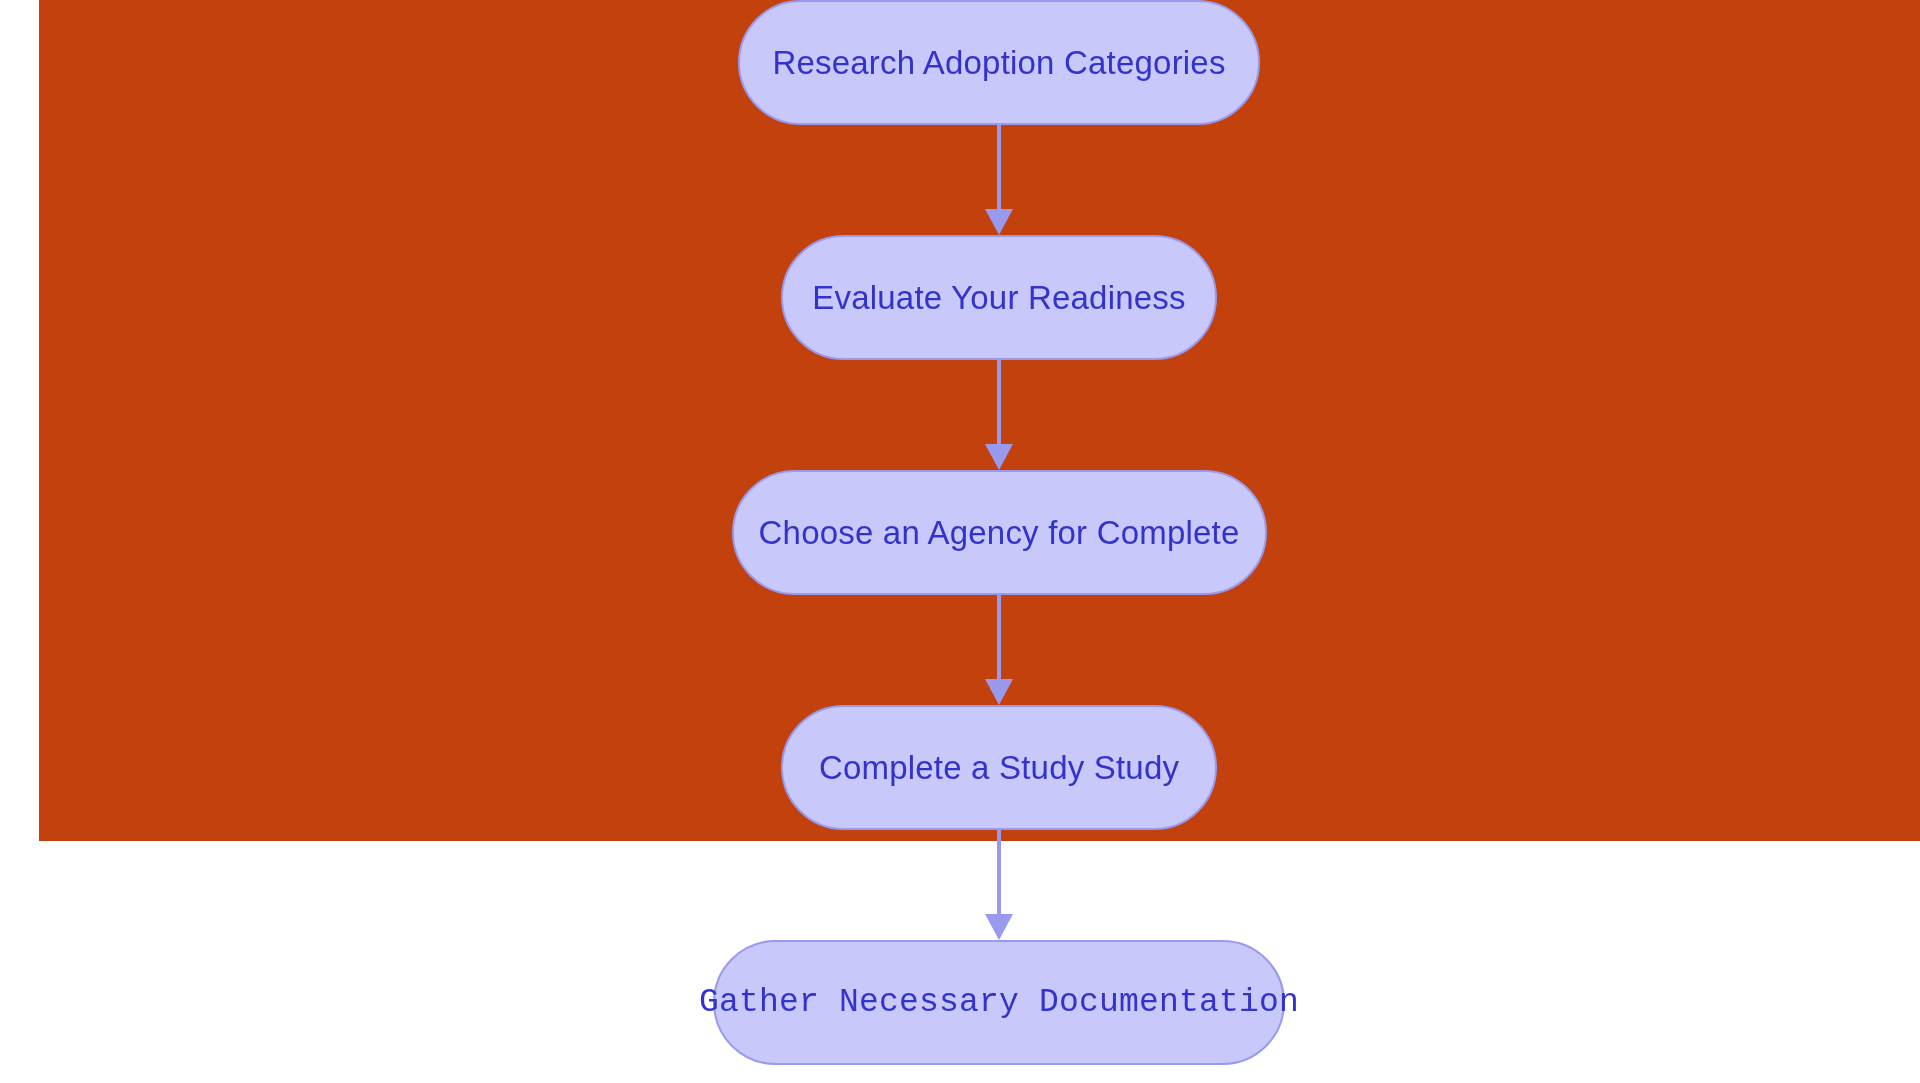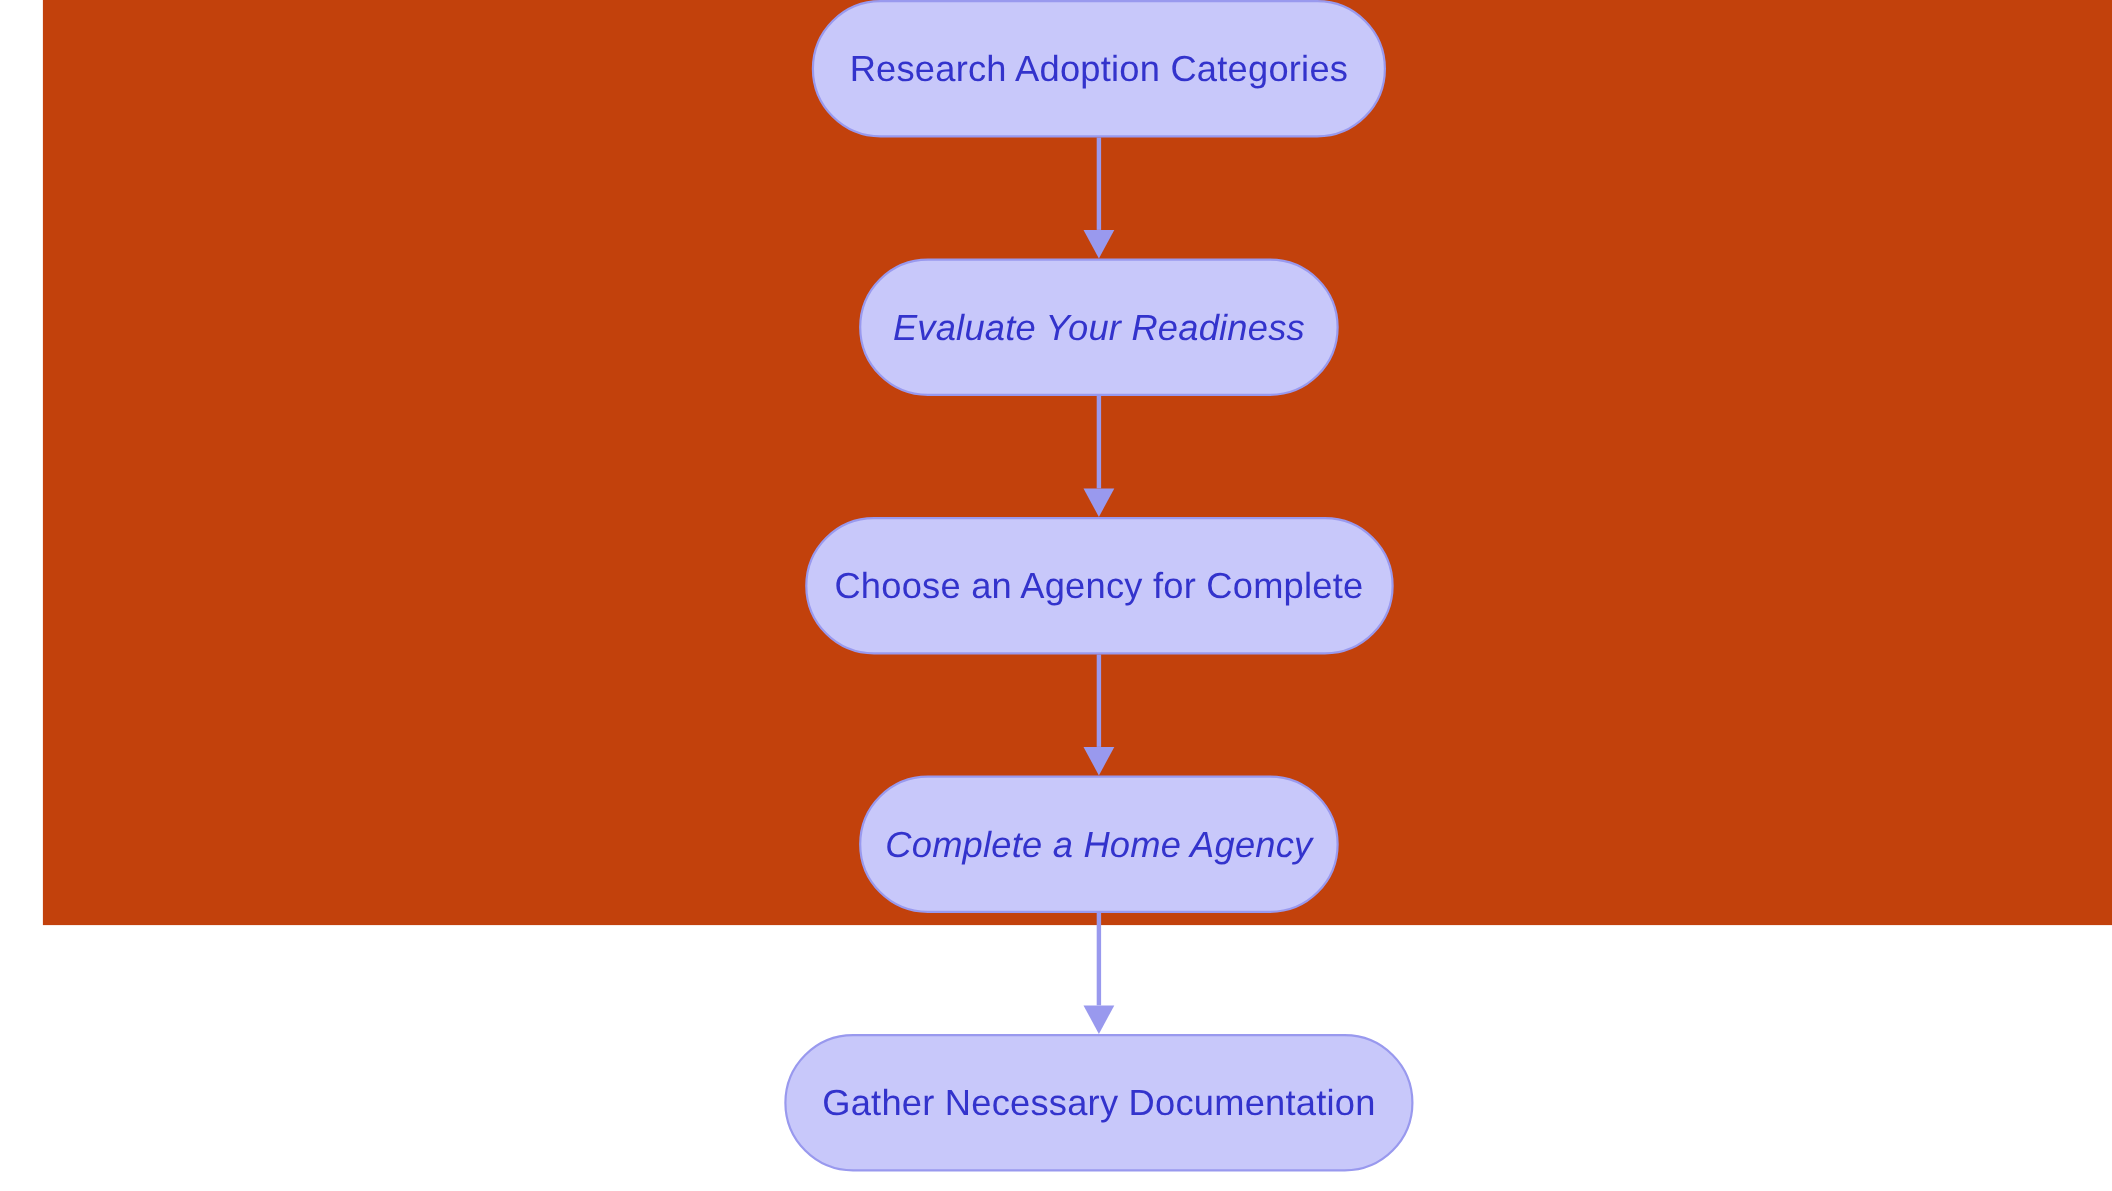--- a/index.html
+++ b/index.html
@@ -72,24 +72,24 @@
   .connector-arrowhead {
     width: 0;
     height: 0;
     border-left: 14px solid transparent;
     border-right: 14px solid transparent;
     border-top: 26px solid #9999ee;
     flex: 0 0 auto;
   }
 
   
-  .node.w-xl   { width: 572px; }
+  .node.w-xl   { width: 572px; font-family: Liberation Mono, monospace; }
   .node.w-lg   { width: 535px; }
   .node.w-md   { width: 522px; }
-  .node.w-sm   { width: 436px; font-style: italic; }
+  .node.w-sm   { width: 436px; }
 </style>
 </head>
 <body>
 
 <div id="flowchart">
 
   <div class="node w-md">
     <span class="node-label">Research Adoption Categories</span>
   </div>
 
@@ -110,21 +110,21 @@
   <div class="node w-lg">
     <span class="node-label">Choose an Agency for Complete</span>
   </div>
 
   <div class="connector">
     <div class="connector-line"></div>
     <div class="connector-arrowhead"></div>
   </div>
 
   <div class="node w-sm">
-    <span class="node-label">Complete a Home Agency</span>
+    <span class="node-label">Complete a Study Study</span>
   </div>
 
   <div class="connector">
     <div class="connector-line"></div>
     <div class="connector-arrowhead"></div>
   </div>
 
   <div class="node w-xl">
     <span class="node-label">Gather Necessary Documentation</span>
   </div>

